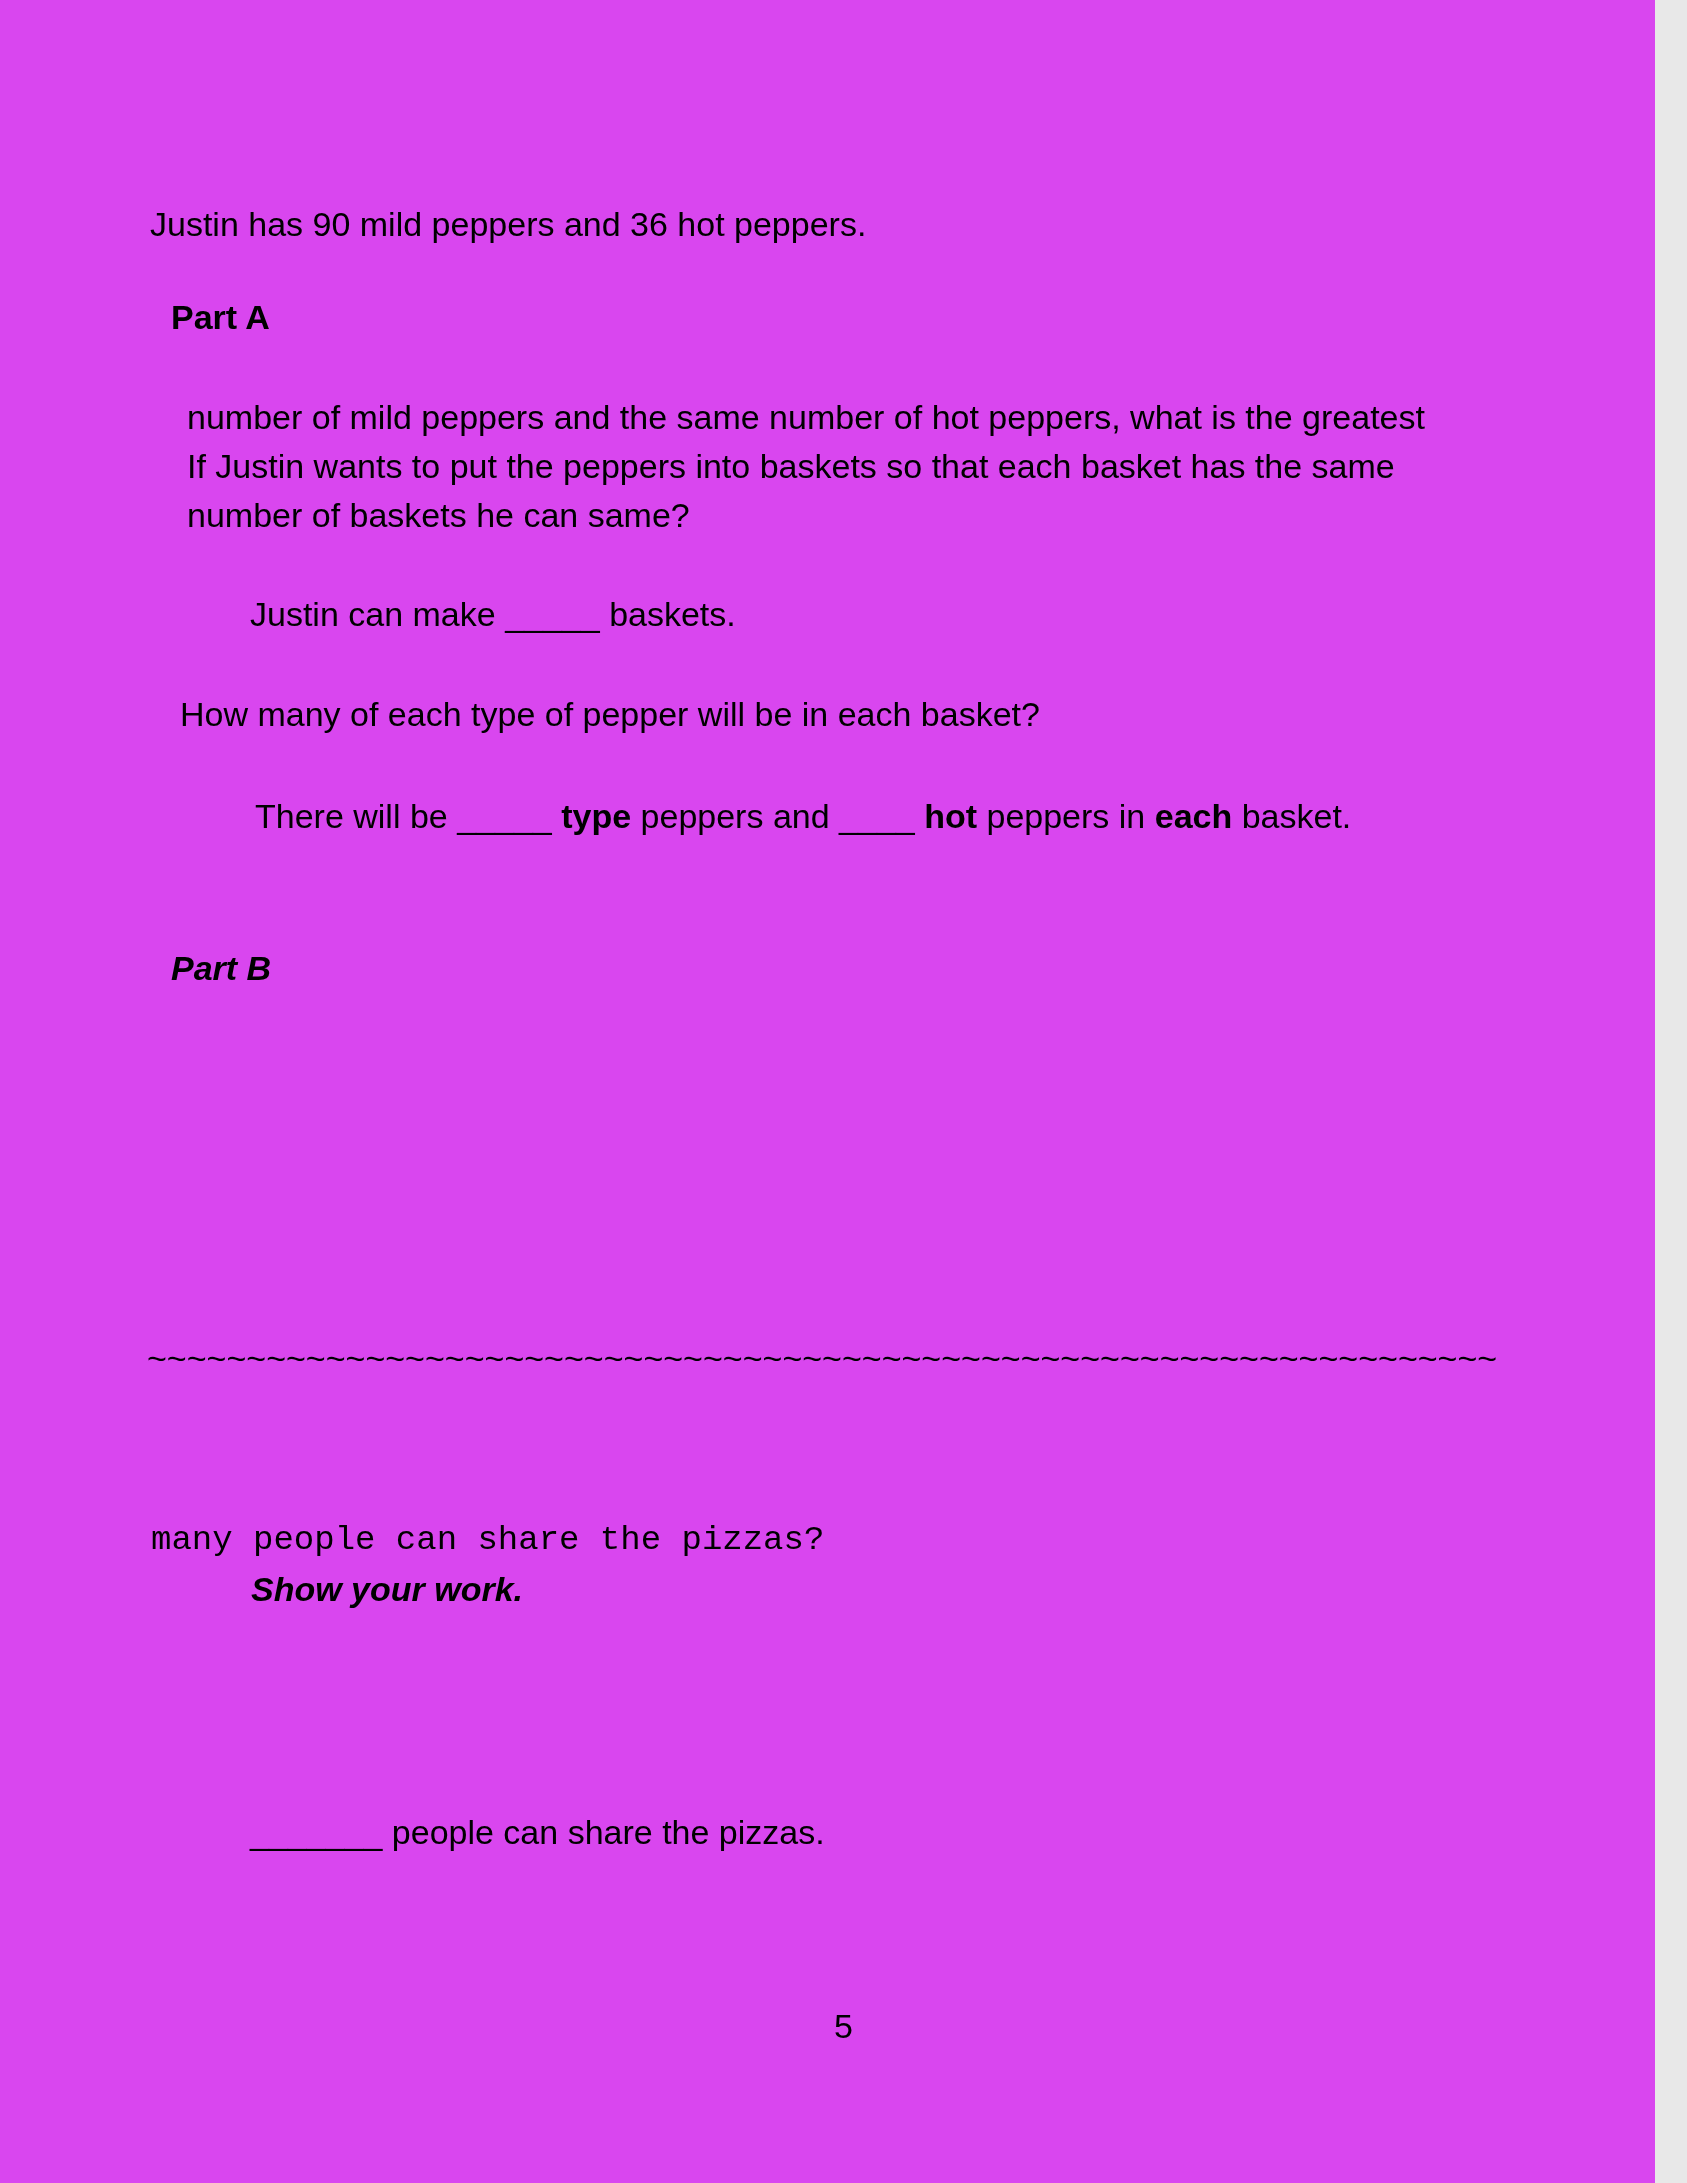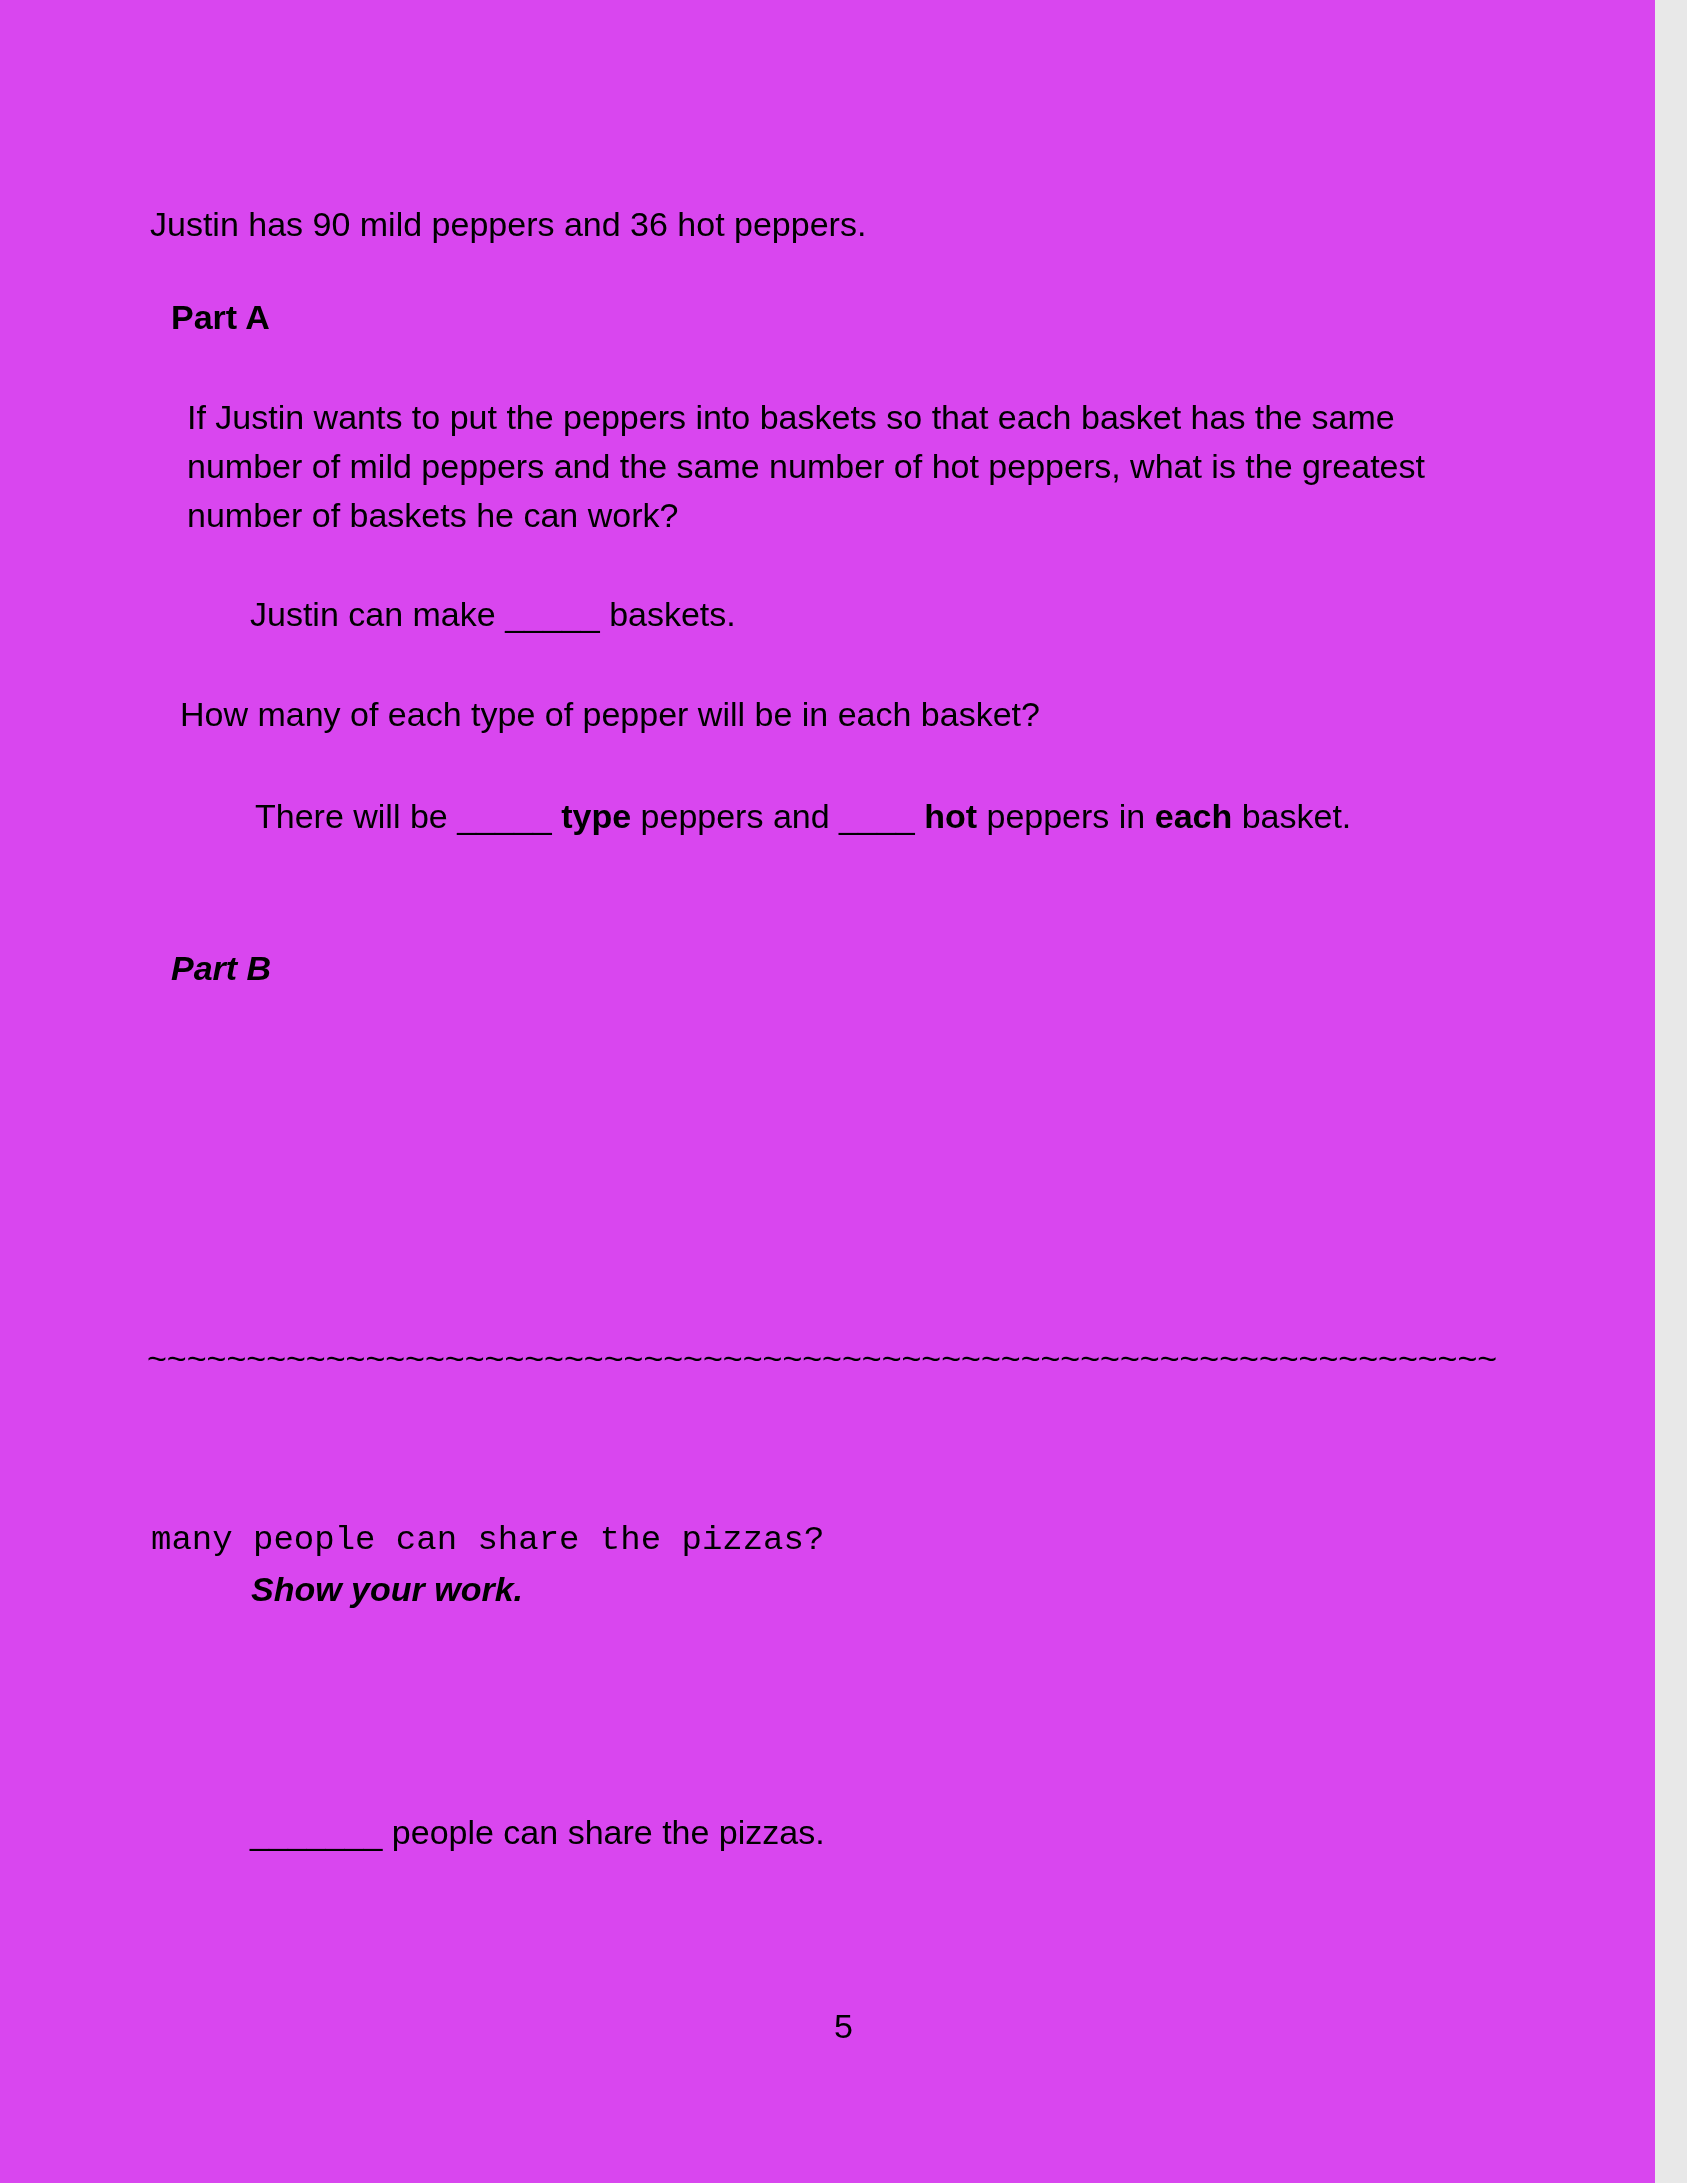--- a/index.html
+++ b/index.html
@@ -53,23 +53,23 @@
 </head>
 <body>
 
 <div class="page">
 
   <div class="abs intro">Justin has 90 mild peppers and 36 hot peppers.</div>
 
   <div class="abs part-a-head">Part A</div>
 
   <div class="abs para-a">
+    <div>number of mild peppers and the same number of hot peppers, what is the greatest</div>
     <div>If Justin wants to put the peppers into baskets so that each basket has the same</div>
-    <div>number of mild peppers and the same number of hot peppers, what is the greatest</div>
-    <div>number of baskets he can work?</div>
+    <div>number of baskets he can same?</div>
   </div>
 
   <div class="abs question2">How many of each type of pepper will be in each basket?</div>
 
   <div class="abs answer1">
     <span>Justin can make</span>
     <span>_____</span>
     <span>baskets.</span>
   </div>
 

